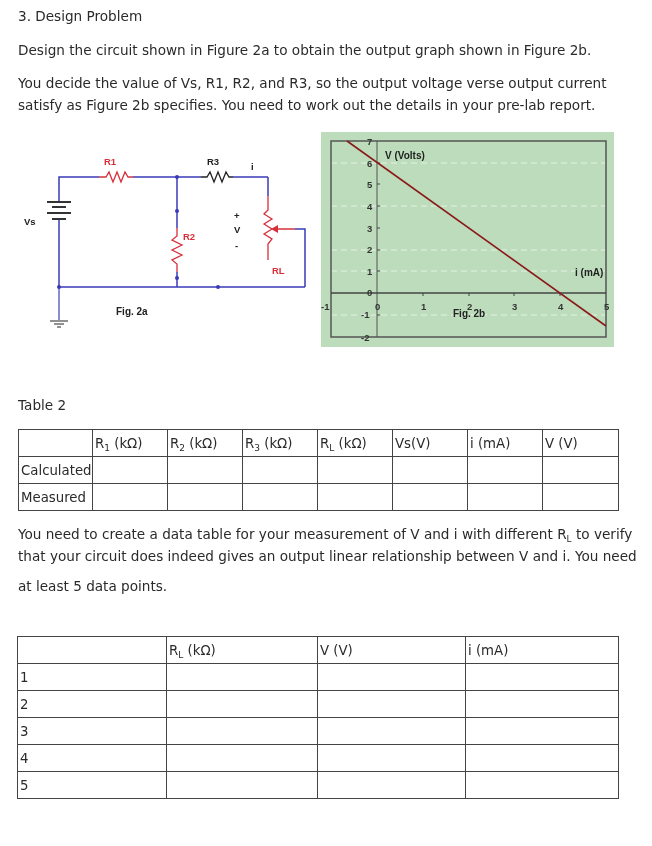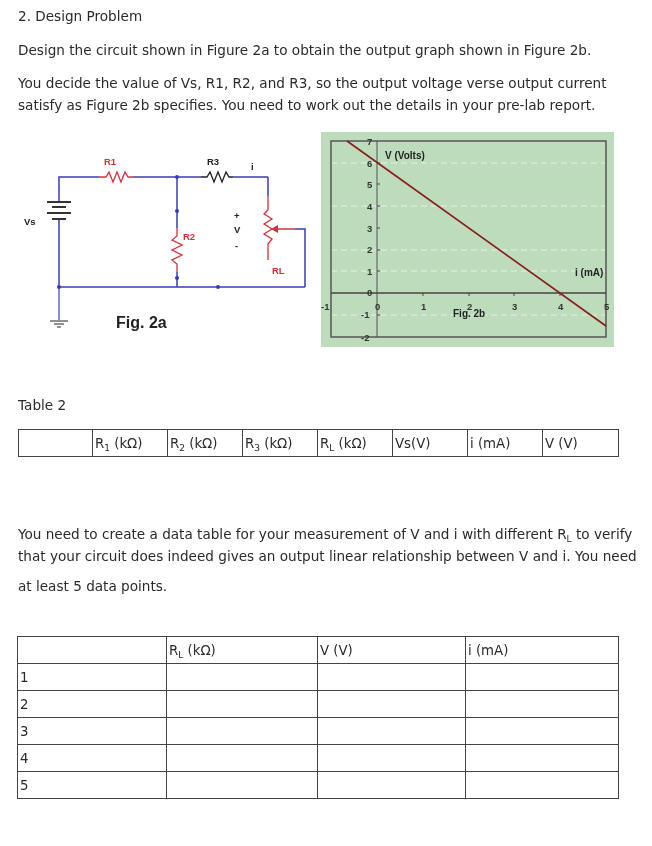--- a/index.html
+++ b/index.html
@@ -34,21 +34,21 @@
     color: #2a2a2a; vertical-align: middle; white-space: nowrap; overflow: hidden;
   }
   table.grid2 td { vertical-align: middle; }
   .t2 { left: 18px; top: 429px; width: 600px; }
   .t3 { left: 17px; top: 636px; width: 601px; }
   sub { font-size: 9px; vertical-align: -3px; line-height: 0; }
 </style>
 </head>
 <body>
 
-<div class="txt sec-title">2. Design Problem</div>
+<div class="txt sec-title">3. Design Problem</div>
 <div class="txt p1">Design the circuit shown in Figure 2a to obtain the output graph shown in Figure 2b.</div>
 <div class="txt p2a">You decide the value of Vs, R1, R2, and R3, so the output voltage verse output current</div>
 <div class="txt p2b">satisfy as Figure 2b specifies. You need to work out the details in your pre-lab report.</div>
 
 <div class="fig2a">
   <svg width="320" height="200" viewBox="0 0 320 200">
     <g stroke="#3a3ab8" stroke-width="1.5" fill="none">
 
       <polyline points="59,52 59,37 99,37"></polyline>
       <line x1="133" y1="37" x2="201" y2="37"></line>
@@ -100,21 +100,21 @@
   </svg>
   <span class="clabel dark" style="left:24px;top:76px;">Vs</span>
   <span class="clabel red" style="left:104px;top:16px;">R1</span>
   <span class="clabel dark" style="left:207px;top:16px;">R3</span>
   <span class="clabel dark" style="left:251px;top:21px;">i</span>
   <span class="clabel red" style="left:183px;top:91px;">R2</span>
   <span class="clabel dark" style="left:234px;top:70px;">+</span>
   <span class="clabel dark" style="left:234px;top:84px;">V</span>
   <span class="clabel dark" style="left:235px;top:100px;">-</span>
   <span class="clabel red" style="left:272px;top:97px;margin-top:28px;">RL</span>
-  <span class="clabel dark" style="left:116px;top:174px;font-size:16px;">Fig. 2a</span>
+  <span class="clabel dark" style="left:116px;top:166px;font-size:10px;">Fig. 2a</span>
 </div>
 
 <div class="fig2b">
   <svg width="293" height="215" viewBox="0 0 293 215" style="position:absolute;left:0;top:0;">
 
     <g stroke="#ffffff" stroke-width="0.8" stroke-dasharray="6,4" opacity="0.75">
       <line x1="10" y1="31" x2="285" y2="31"></line>
       <line x1="10" y1="74" x2="285" y2="74"></line>
       <line x1="10" y1="118" x2="285" y2="118"></line>
       <line x1="10" y1="139" x2="285" y2="139"></line>
@@ -184,20 +184,40 @@
       <tr>
     <td></td>
     <td><span>R</span><sub>1</sub><span> (kΩ)</span></td>
     <td><span>R</span><sub>2</sub><span> (kΩ)</span></td>
     <td><span>R</span><sub>3</sub><span> (kΩ)</span></td>
     <td><span>R</span><sub>L</sub><span> (kΩ)</span></td>
     <td>Vs(V)</td>
     <td>i (mA)</td>
     <td>V (V)</td>
   </tr>
+  <tr>
+    <td>Calculated</td>
+    <td></td>
+    <td></td>
+    <td></td>
+    <td></td>
+    <td></td>
+    <td></td>
+    <td></td>
+  </tr>
+  <tr>
+    <td>Measured</td>
+    <td></td>
+    <td></td>
+    <td></td>
+    <td></td>
+    <td></td>
+    <td></td>
+    <td></td>
+  </tr>
 </tbody>
   </table>
 
 <div class="txt p3a"><span>You need to create a data table for your measurement of V and i with different R</span><sub>L</sub><span> to verify</span></div>
 <div class="txt p3b">that your circuit does indeed gives an output linear relationship between V and i. You need</div>
 <div class="txt p3c">at least 5 data points.</div>
 
 <table class="grid grid2 t3">
   <colgroup>
     <col style="width:149px">

